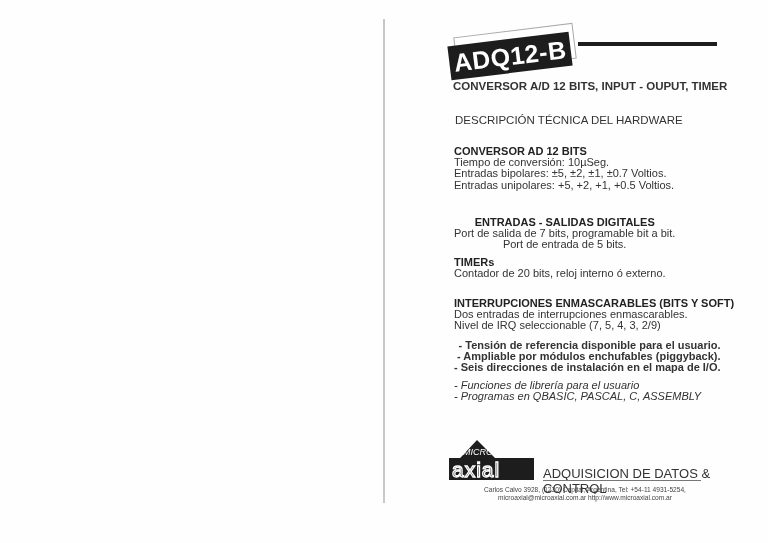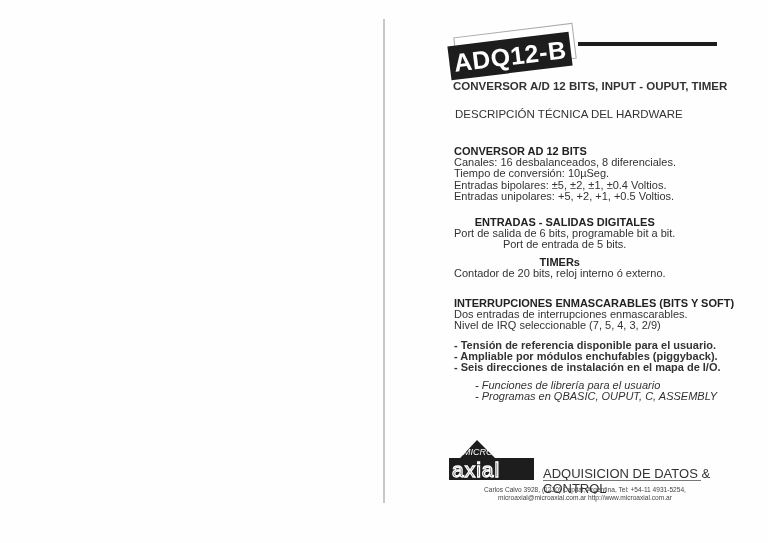--- a/index.html
+++ b/index.html
@@ -7,25 +7,25 @@
          font-family:"Liberation Sans", sans-serif; color:#222; }
   .fold { position:absolute; left:383px; top:19px; width:2px; height:484px; background:#c8c8c8; }
   .title-block { position:absolute; left:447px; top:22px; width:135px; height:52px; }
   .title-back { position:absolute; left:8px; top:8px; width:118px; height:34px; border:1px solid #aaa;
                 background:#fff; transform:rotate(-7deg); }
   .title-front { position:absolute; left:2px; top:17px; width:122px; height:34px; background:#1d1d1d;
                  transform:rotate(-7deg); display:flex; align-items:center; justify-content:center; }
   .title-front span { color:#fff; font-weight:bold; font-size:25px; letter-spacing:0.5px; }
   .title-rule { position:absolute; left:578px; top:42px; width:139px; height:4px; background:#1d1d1d; }
   .subtitle { position:absolute; left:453px; top:80px; font-weight:bold; font-size:11.5px; color:#333;text-align:right; }
-  .desc { position:absolute; left:455px; top:108px; font-size:11.5px; color:#333; }
+  .desc { position:absolute; left:455px; top:114px; font-size:11.5px; color:#333; }
   .sec { position:absolute; left:454px; font-size:11px; line-height:11.2px; color:#333; }
   .sec .h { font-weight:bold; color:#222; }
-  .bold-list { font-weight:bold; }
-  .italic-list { font-style:italic;margin-left:21px; }
+  .bold-list { font-weight:bold;text-align:right; }
+  .italic-list { font-style:italic; }
   .logo { position:absolute; left:449px; top:440px; width:92px; height:42px; }
   .tagline { position:absolute; left:543px; top:466px; font-size:13px; color:#333; }
   .tag-rule { position:absolute; left:543px; top:480px; width:158px; height:1px; background:#777; }
   .address { position:absolute; left:440px; top:486px; width:290px; text-align:center; font-size:6.6px; line-height:8.2px; color:#444; }
 </style>
 </head>
 <body>
 
 <div class="fold"></div>
 
@@ -35,52 +35,51 @@
     <span>ADQ12-B</span>
   </div>
 </div>
 <div class="title-rule"></div>
 
 <div class="subtitle">CONVERSOR A/D 12 BITS, INPUT - OUPUT, TIMER</div>
 <div class="desc">DESCRIPCIÓN TÉCNICA DEL HARDWARE</div>
 
 <div class="sec" style="top:146px;">
   <div class="h">CONVERSOR AD 12 BITS</div>
-  <div>Canales: 16 desbalanceados, 8 diferenciales.</div>
   <div>Tiempo de conversión: 10µSeg.</div>
-  <div>Entradas bipolares: ±5, ±2, ±1, ±0.4 Voltios.</div>
+  <div>Entradas bipolares: ±5, ±2, ±1, ±0.7 Voltios.</div>
   <div>Entradas unipolares: +5, +2, +1, +0.5 Voltios.</div>
 </div>
 
 <div class="sec" style="top:217px;text-align:center;">
   <div class="h">ENTRADAS - SALIDAS DIGITALES</div>
-  <div>Port de salida de 6 bits, programable bit a bit.</div>
+  <div>Port de salida de 7 bits, programable bit a bit.</div>
   <div>Port de entrada de 5 bits.</div>
 </div>
 
-<div class="sec" style="top:257px;text-align:center;">
+<div class="sec" style="top:257px;">
   <div class="h">TIMERs</div>
   <div>Contador de 20 bits, reloj interno ó externo.</div>
 </div>
 
 <div class="sec" style="top:298px;">
   <div class="h">INTERRUPCIONES ENMASCARABLES (BITS Y SOFT)</div>
   <div>Dos entradas de interrupciones enmascarables.</div>
   <div>Nivel de IRQ seleccionable (7, 5, 4, 3, 2/9)</div>
 </div>
 
 <div class="sec bold-list" style="top:340px;">
   <div>- Tensión de referencia disponible para el usuario.</div>
   <div>- Ampliable por módulos enchufables (piggyback).</div>
   <div>- Seis direcciones de instalación en el mapa de I/O.</div>
 </div>
 
 <div class="sec italic-list" style="top:380px;">
   <div>- Funciones de librería para el usuario</div>
-  <div>- Programas en QBASIC, OUPUT, C, ASSEMBLY</div>
+  <div>- Programas en QBASIC, PASCAL, C, ASSEMBLY</div>
 </div>
 
 <div class="logo">
   <svg width="92" height="42" viewBox="0 0 92 42">
     <polygon points="28,0 58,30 0,30" fill="#1d1d1d"></polygon>
     <rect x="0" y="18" width="85" height="22" fill="#1d1d1d"></rect>
     <text x="14" y="15" font-family="Liberation Sans, sans-serif" font-style="italic" font-size="9" fill="#fff">MICRO</text>
     <text x="3" y="37" font-family="Liberation Sans, sans-serif" font-size="21" fill="none" stroke="#fff" stroke-width="1.3" letter-spacing="1">axial</text>
   </svg>
 </div>

